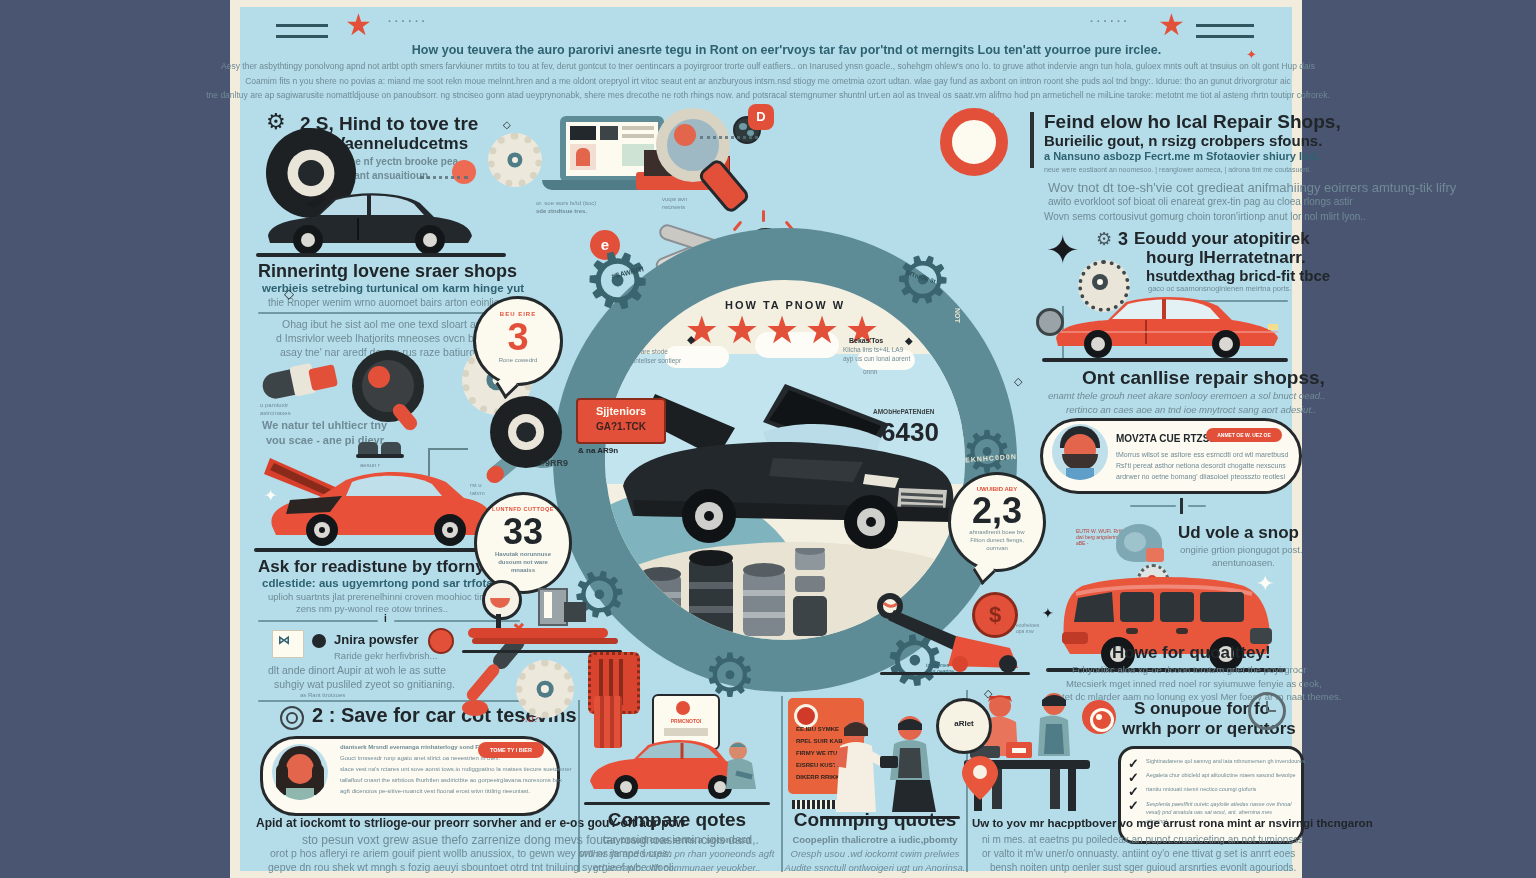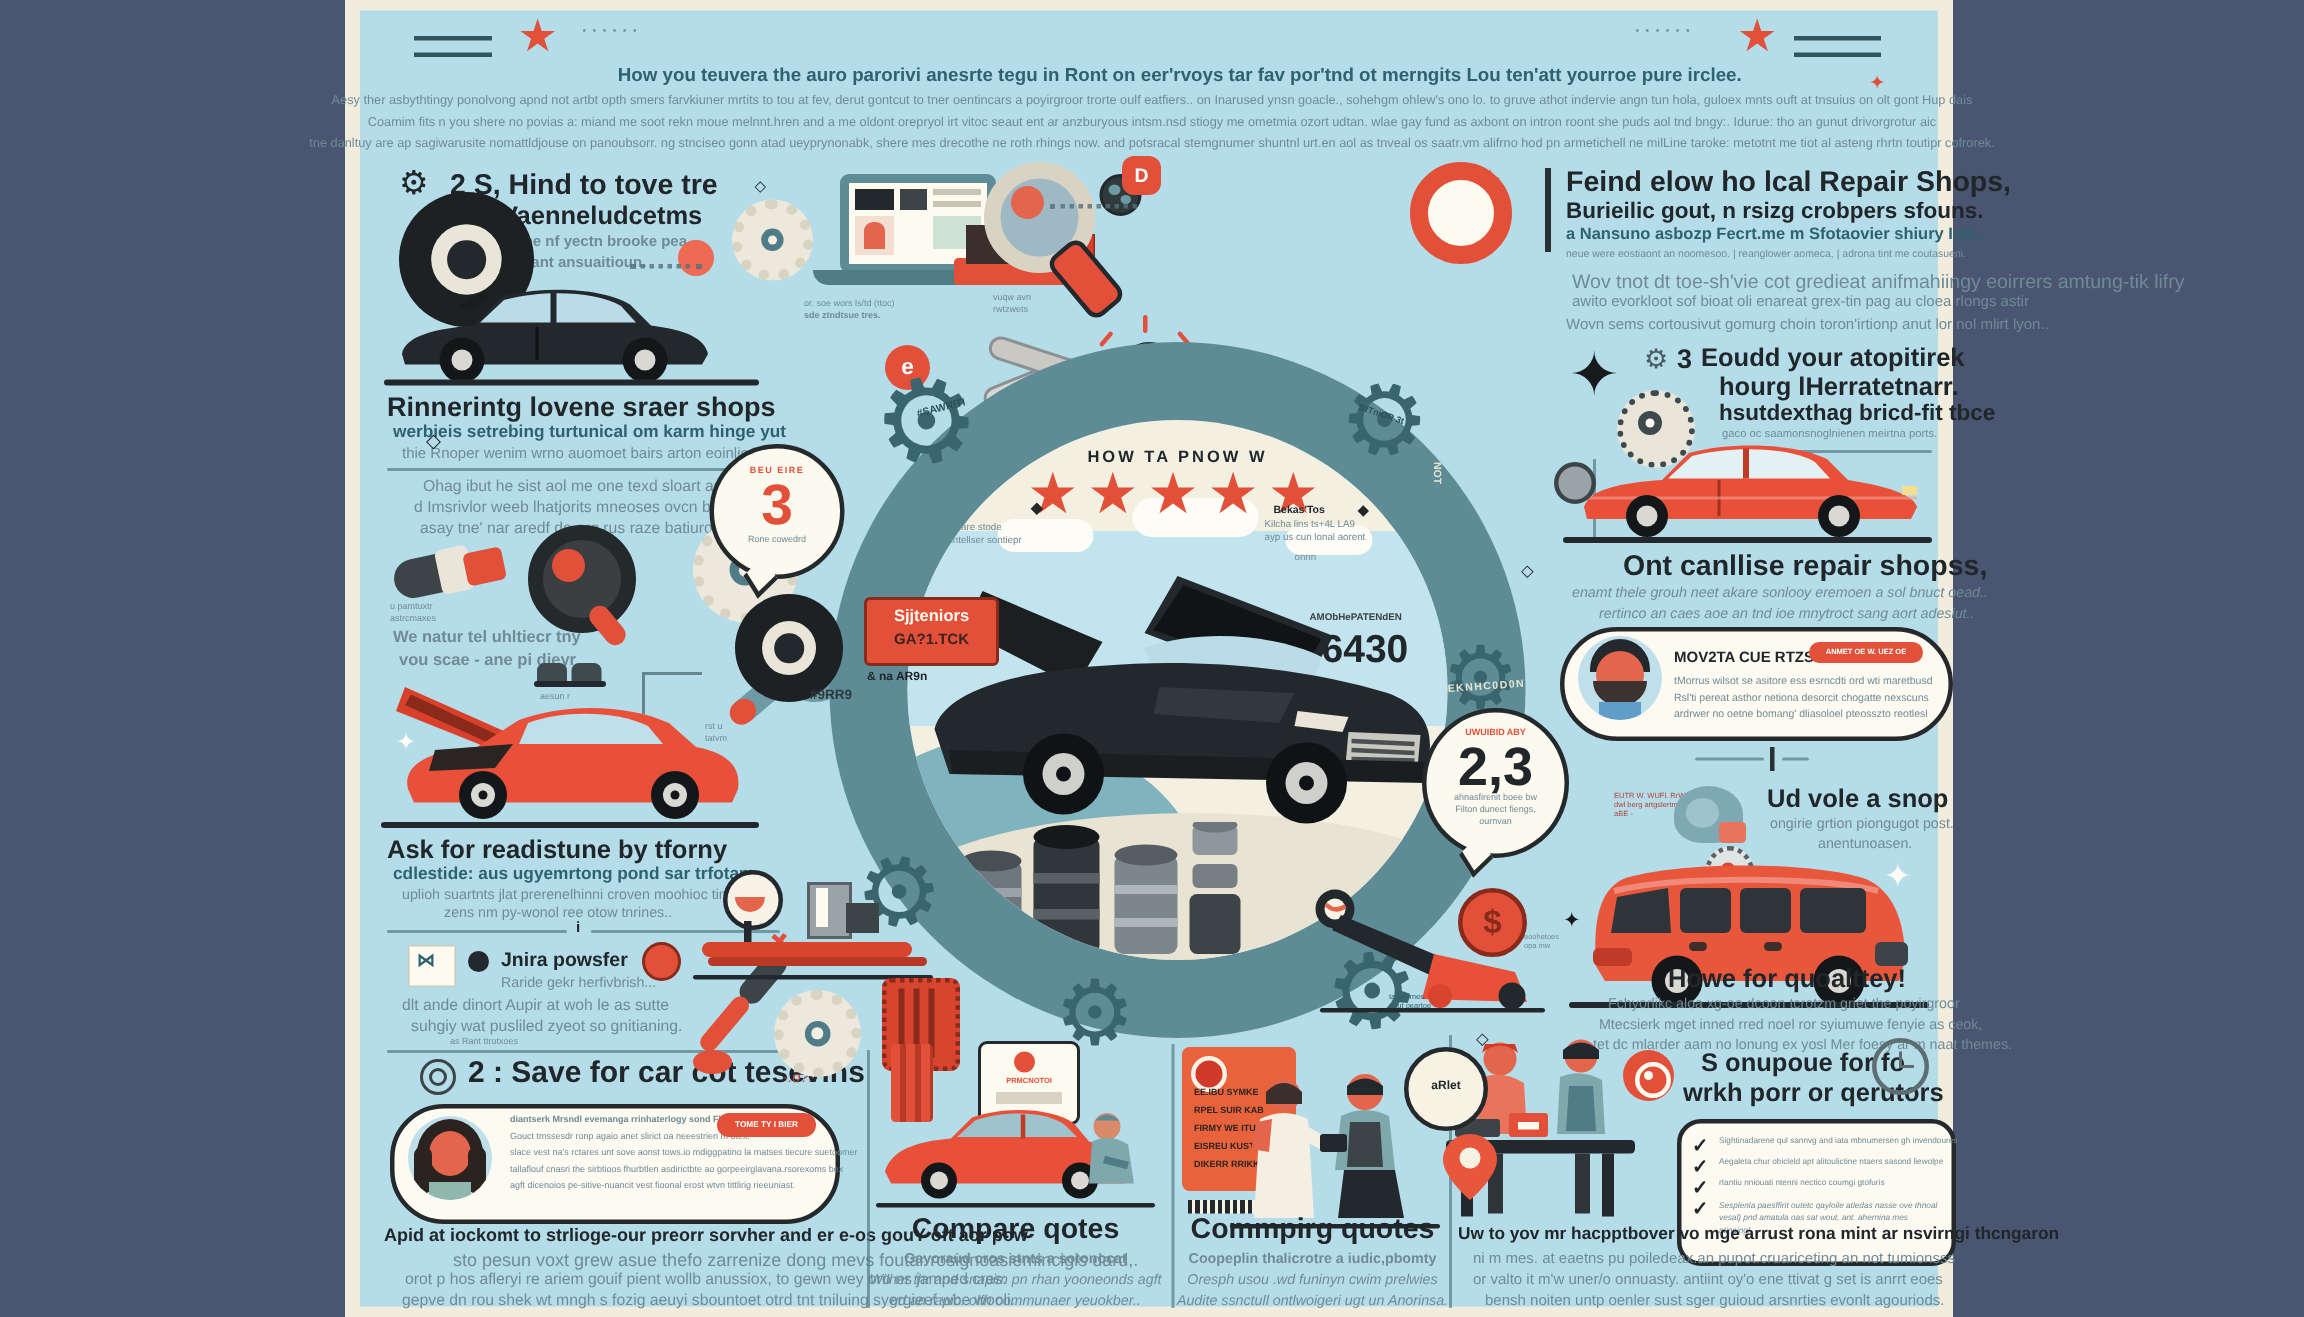--- a/index.html
+++ b/index.html
@@ -381,20 +381,27 @@
   <div class="bub" style="left:473px;top:296px;width:84px;height:84px;">
     <div class="t b red c" style="left:0;right:0;top:12px;font-size:6px;letter-spacing:1px;">BEU EIRE</div>
     <div class="t b red c" style="left:0;right:0;top:14px;font-size:38px;">3</div>
     <div class="t gray c" style="left:0;right:0;top:58px;font-size:6px;">Rone cowedrd</div>
   </div>
   <div class="tirewrap" style="left:490px;top:396px;width:58px;height:58px;">
     <div class="rim"></div>
     <div class="hub2"></div>
   </div>
   <div class="t b" style="left:540px;top:458px;font-size:9px;color:#2b3a3e;">#9RR9</div>
+  <div class="bub" style="left:474px;top:492px;width:92px;height:96px;">
+    <div class="t b red c" style="left:0;right:0;top:11px;font-size:5.5px;letter-spacing:.5px;">LUNTNFD CUTTOQE</div>
+    <div class="t b ink c" style="left:0;right:0;top:14px;font-size:36px;">33</div>
+    <div class="t b gray c" style="left:0;right:0;top:56px;font-size:6px;">Havutak norunnuse</div>
+    <div class="t b gray c" style="left:0;right:0;top:64px;font-size:6px;">dusoum not ware</div>
+    <div class="t b gray c" style="left:0;right:0;top:72px;font-size:6px;">mnaaiss</div>
+  </div>
 
   <div class="bub" style="left:948px;top:472px;width:92px;height:94px;">
     <div class="t b red c" style="left:0;right:0;top:11px;font-size:6px;">UWUIBID ABY</div>
     <div class="t b ink c" style="left:0;right:0;top:13px;font-size:36px;">2,3</div>
     <div class="t gray c" style="left:0;right:0;top:54px;font-size:6px;">ahnasfirenit boee bw</div>
     <div class="t gray c" style="left:0;right:0;top:62px;font-size:6px;">Filton dunect fiengs,</div>
     <div class="t gray c" style="left:0;right:0;top:70px;font-size:6px;">ournvan</div>
   </div>
 
   <div class="a" style="left:468px;top:580px;width:150px;height:70px;">
@@ -646,21 +653,21 @@
     <span class="t b ink c" style="left:0;right:0;top:18px;font-size:8px;">aRlet</span>
   </div>
   <div class="a" style="left:962px;top:756px;width:36px;height:44px;">
     <svg width="36" height="44" viewBox="0 0 36 44">
       <path d="M18 0 C28 0 36 8 36 17 C36 29 18 44 18 44 C18 44 0 29 0 17 C0 8 8 0 18 0 Z" fill="#e8563c"></path>
       <circle cx="18" cy="16" r="7" fill="#f6f2e4"></circle>
     </svg>
   </div>
   <div class="t b ink c" style="left:780px;top:808px;width:190px;font-size:19px;">Commpirg quotes</div>
   <div class="t b gray c" style="left:780px;top:834px;width:190px;font-size:9.5px;">Coopeplin thalicrotre a iudic,pbomty</div>
-  <div class="t gray c i" style="left:780px;top:848px;width:190px;font-size:9.5px;">Oresph usou .wd funinyn cwim prelwies</div>
+  <div class="t gray c i" style="left:780px;top:848px;width:190px;font-size:9.5px;">Oresph usou .wd iockomt cwim prelwies</div>
   <div class="t gray c i" style="left:772px;top:862px;width:206px;font-size:9.5px;">Audite ssnctull ontlwoigeri ugt un Anorinsa.</div>
 
   <div class="t ink" style="left:284px;top:286px;font-size:13px;">◇</div>
   <div class="t ink" style="left:1014px;top:374px;font-size:11px;">◇</div>
   <div class="t ink" style="left:984px;top:686px;font-size:11px;">◇</div>
   <div class="t" style="left:1042px;top:604px;font-size:14px;color:#17191c;">✦</div>
   <div class="t red" style="left:1246px;top:47px;font-size:13px;">✦</div>
 </div>
 
 </body></html>

